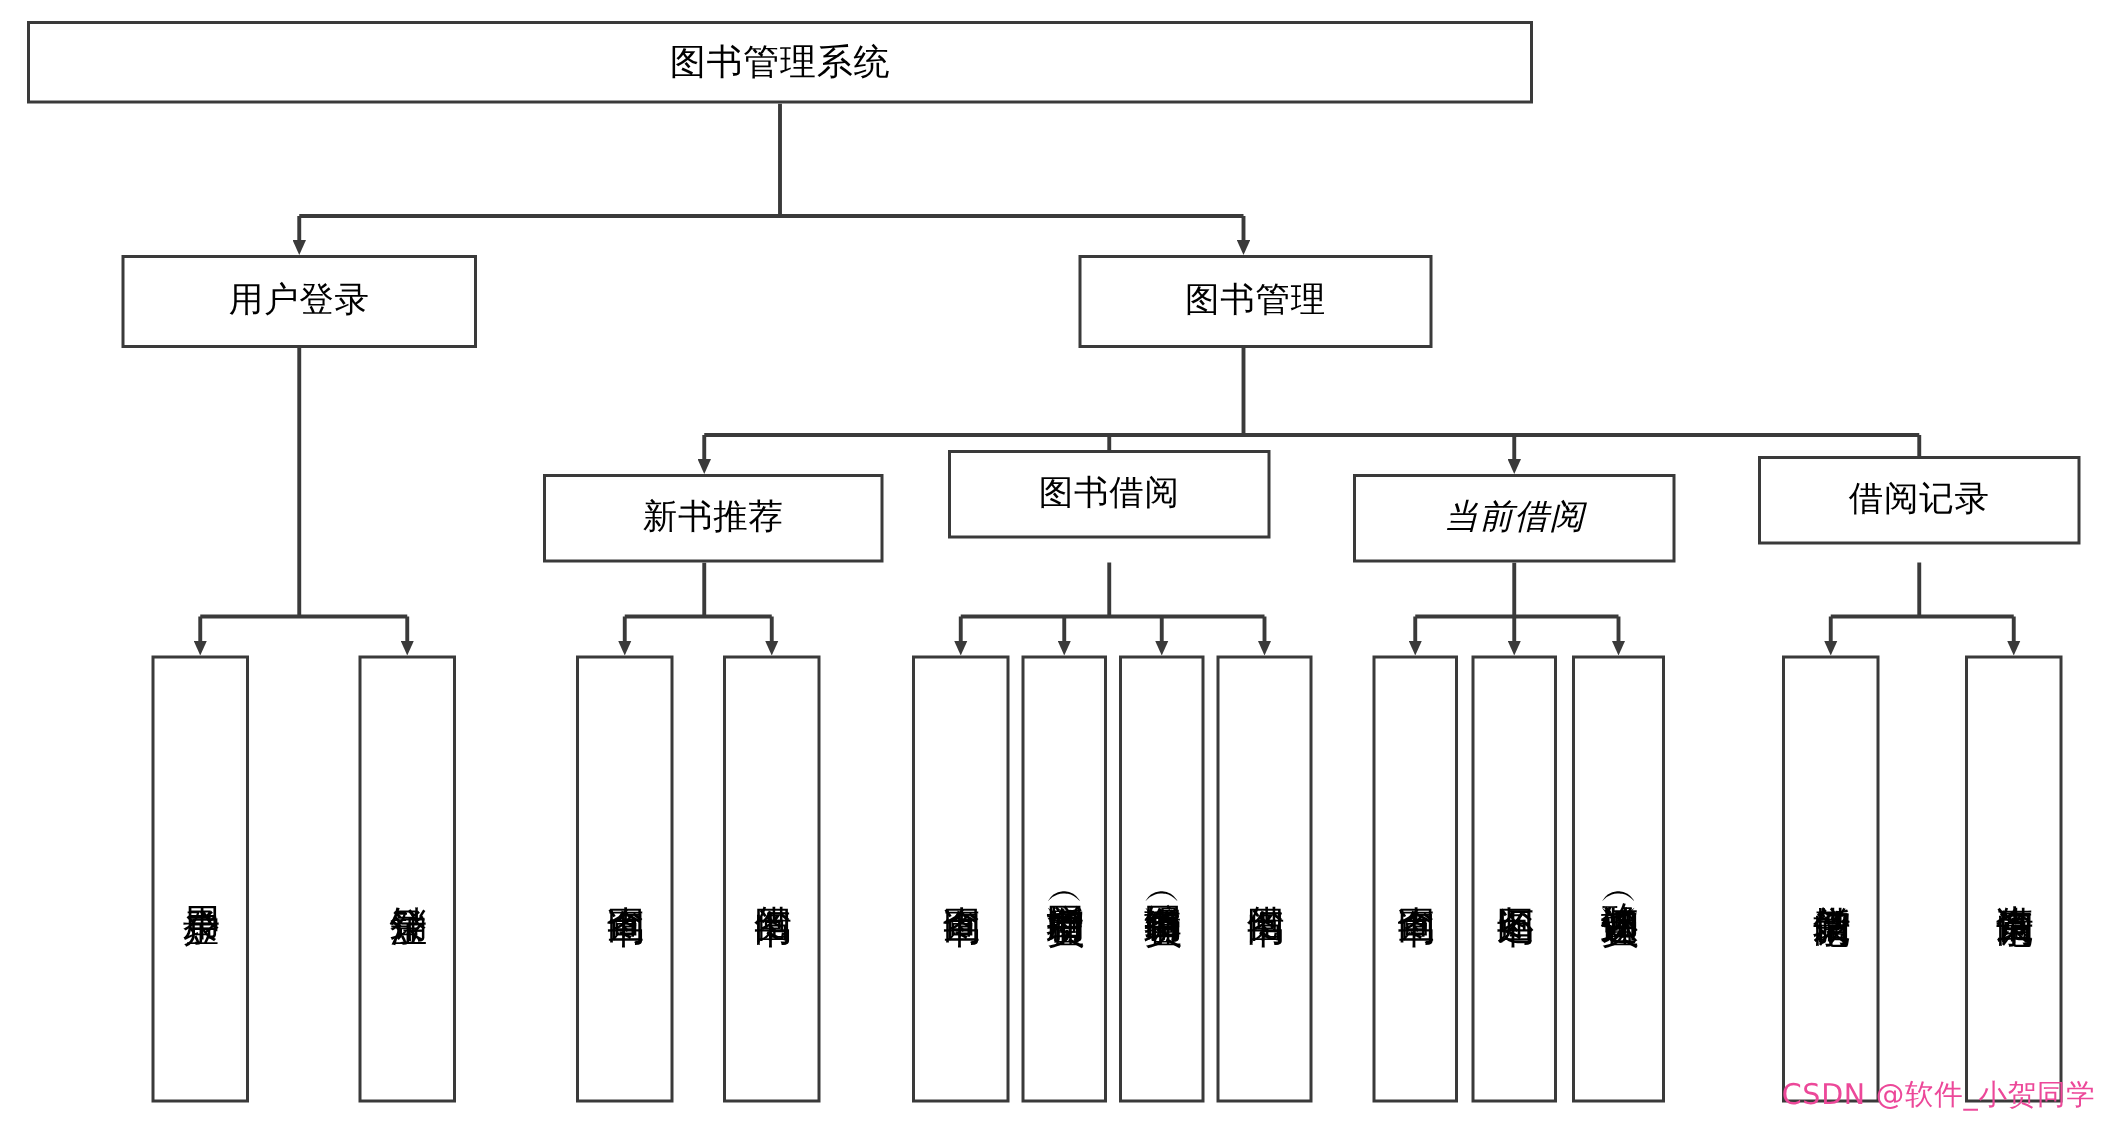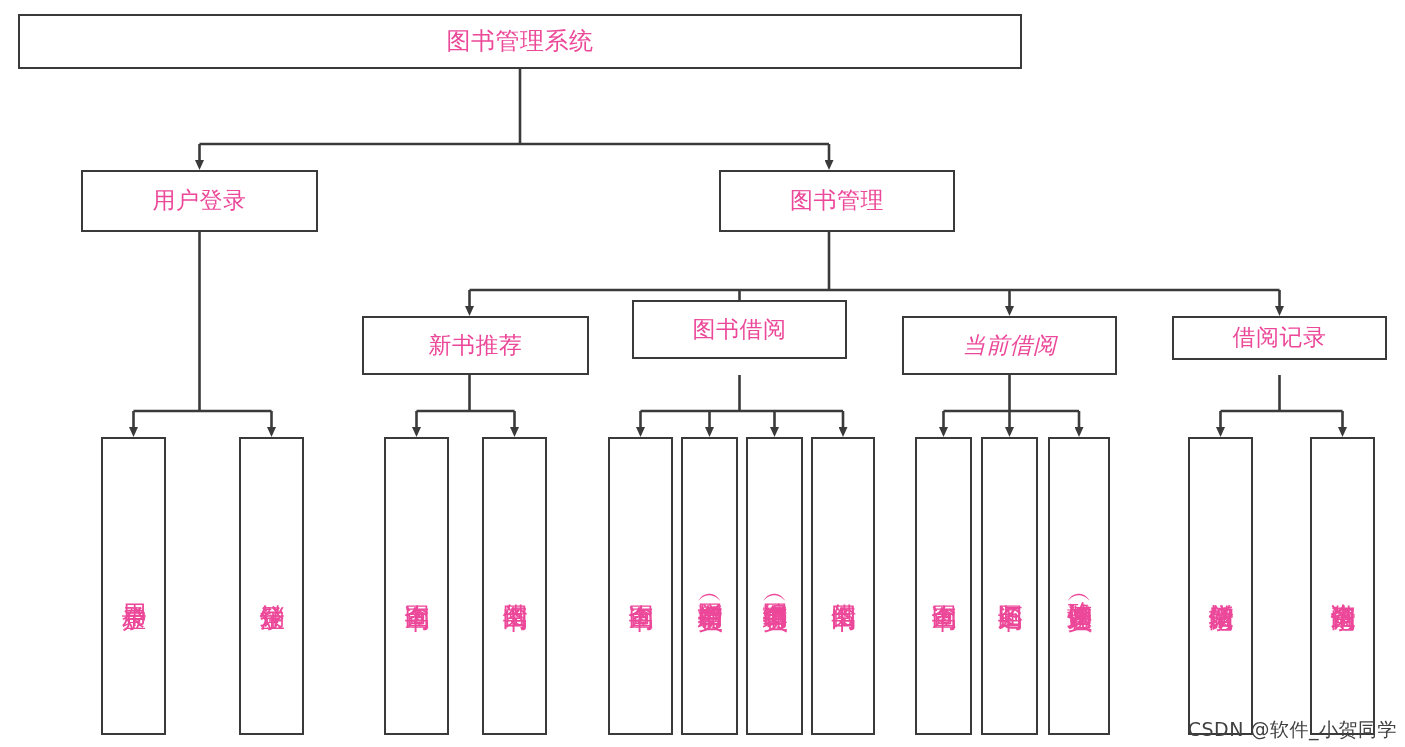--- a/index.html
+++ b/index.html
@@ -27,21 +27,21 @@
     pointer-events: none;
   }
   .node {
     position: absolute;
     box-sizing: border-box;
     background: #ffffff;
     border: 2px solid #3a3a3a;
     display: flex;
     align-items: center;
     justify-content: center;
-    color: #ec4899;
+    color: #000000;
     z-index: 2;
   }
   .node .label {
     display: block;
     text-align: center;
     line-height: 1.18;
     letter-spacing: 0.5px;
   }
   
   .node.h .label {
@@ -62,21 +62,21 @@
     letter-spacing: 1px;
     white-space: nowrap;
   }
   .node.root .label { font-size: 24px; }
 
   #watermark {
     position: absolute;
     right: 8px;
     bottom: 4px;
     font-size: 19px;
-    color: #404040;
+    color: #ec4899;
     letter-spacing: 0.5px;
     white-space: nowrap;
     z-index: 3;
   }
 </style>
 </head>
 <body>
 
 <div id="canvas">
   <svg id="wires" viewBox="0 0 1405 747" xmlns="http://www.w3.org/2000/svg">
@@ -134,21 +134,21 @@
       </div>
       <div class="node h" style="left: 362px; top: 316px; width: 227px; height: 59px;">
         <span class="label">新书推荐</span>
       </div>
       <div class="node h" style="left: 632px; top: 300px; width: 215px; height: 59px;">
         <span class="label">图书借阅</span>
       </div>
       <div class="node h" style="left: 902px; top: 316px; width: 215px; height: 59px; font-style: italic;">
         <span class="label">当前借阅</span>
       </div>
-      <div class="node h" style="left: 1172px; top: 316px; width: 215px; height: 44px;">
+      <div class="node h" style="left: 1172px; top: 304px; width: 215px; height: 59px;">
         <span class="label">借阅记录</span>
       </div>
       <div class="node v" style="left: 101px; top: 437px; width: 65px; height: 298px;">
         <span class="label">用户登录</span>
       </div>
       <div class="node v" style="left: 239px; top: 437px; width: 65px; height: 298px;">
         <span class="label">注销登录</span>
       </div>
       <div class="node v" style="left: 384px; top: 437px; width: 65px; height: 298px;">
         <span class="label">查询图书</span>

